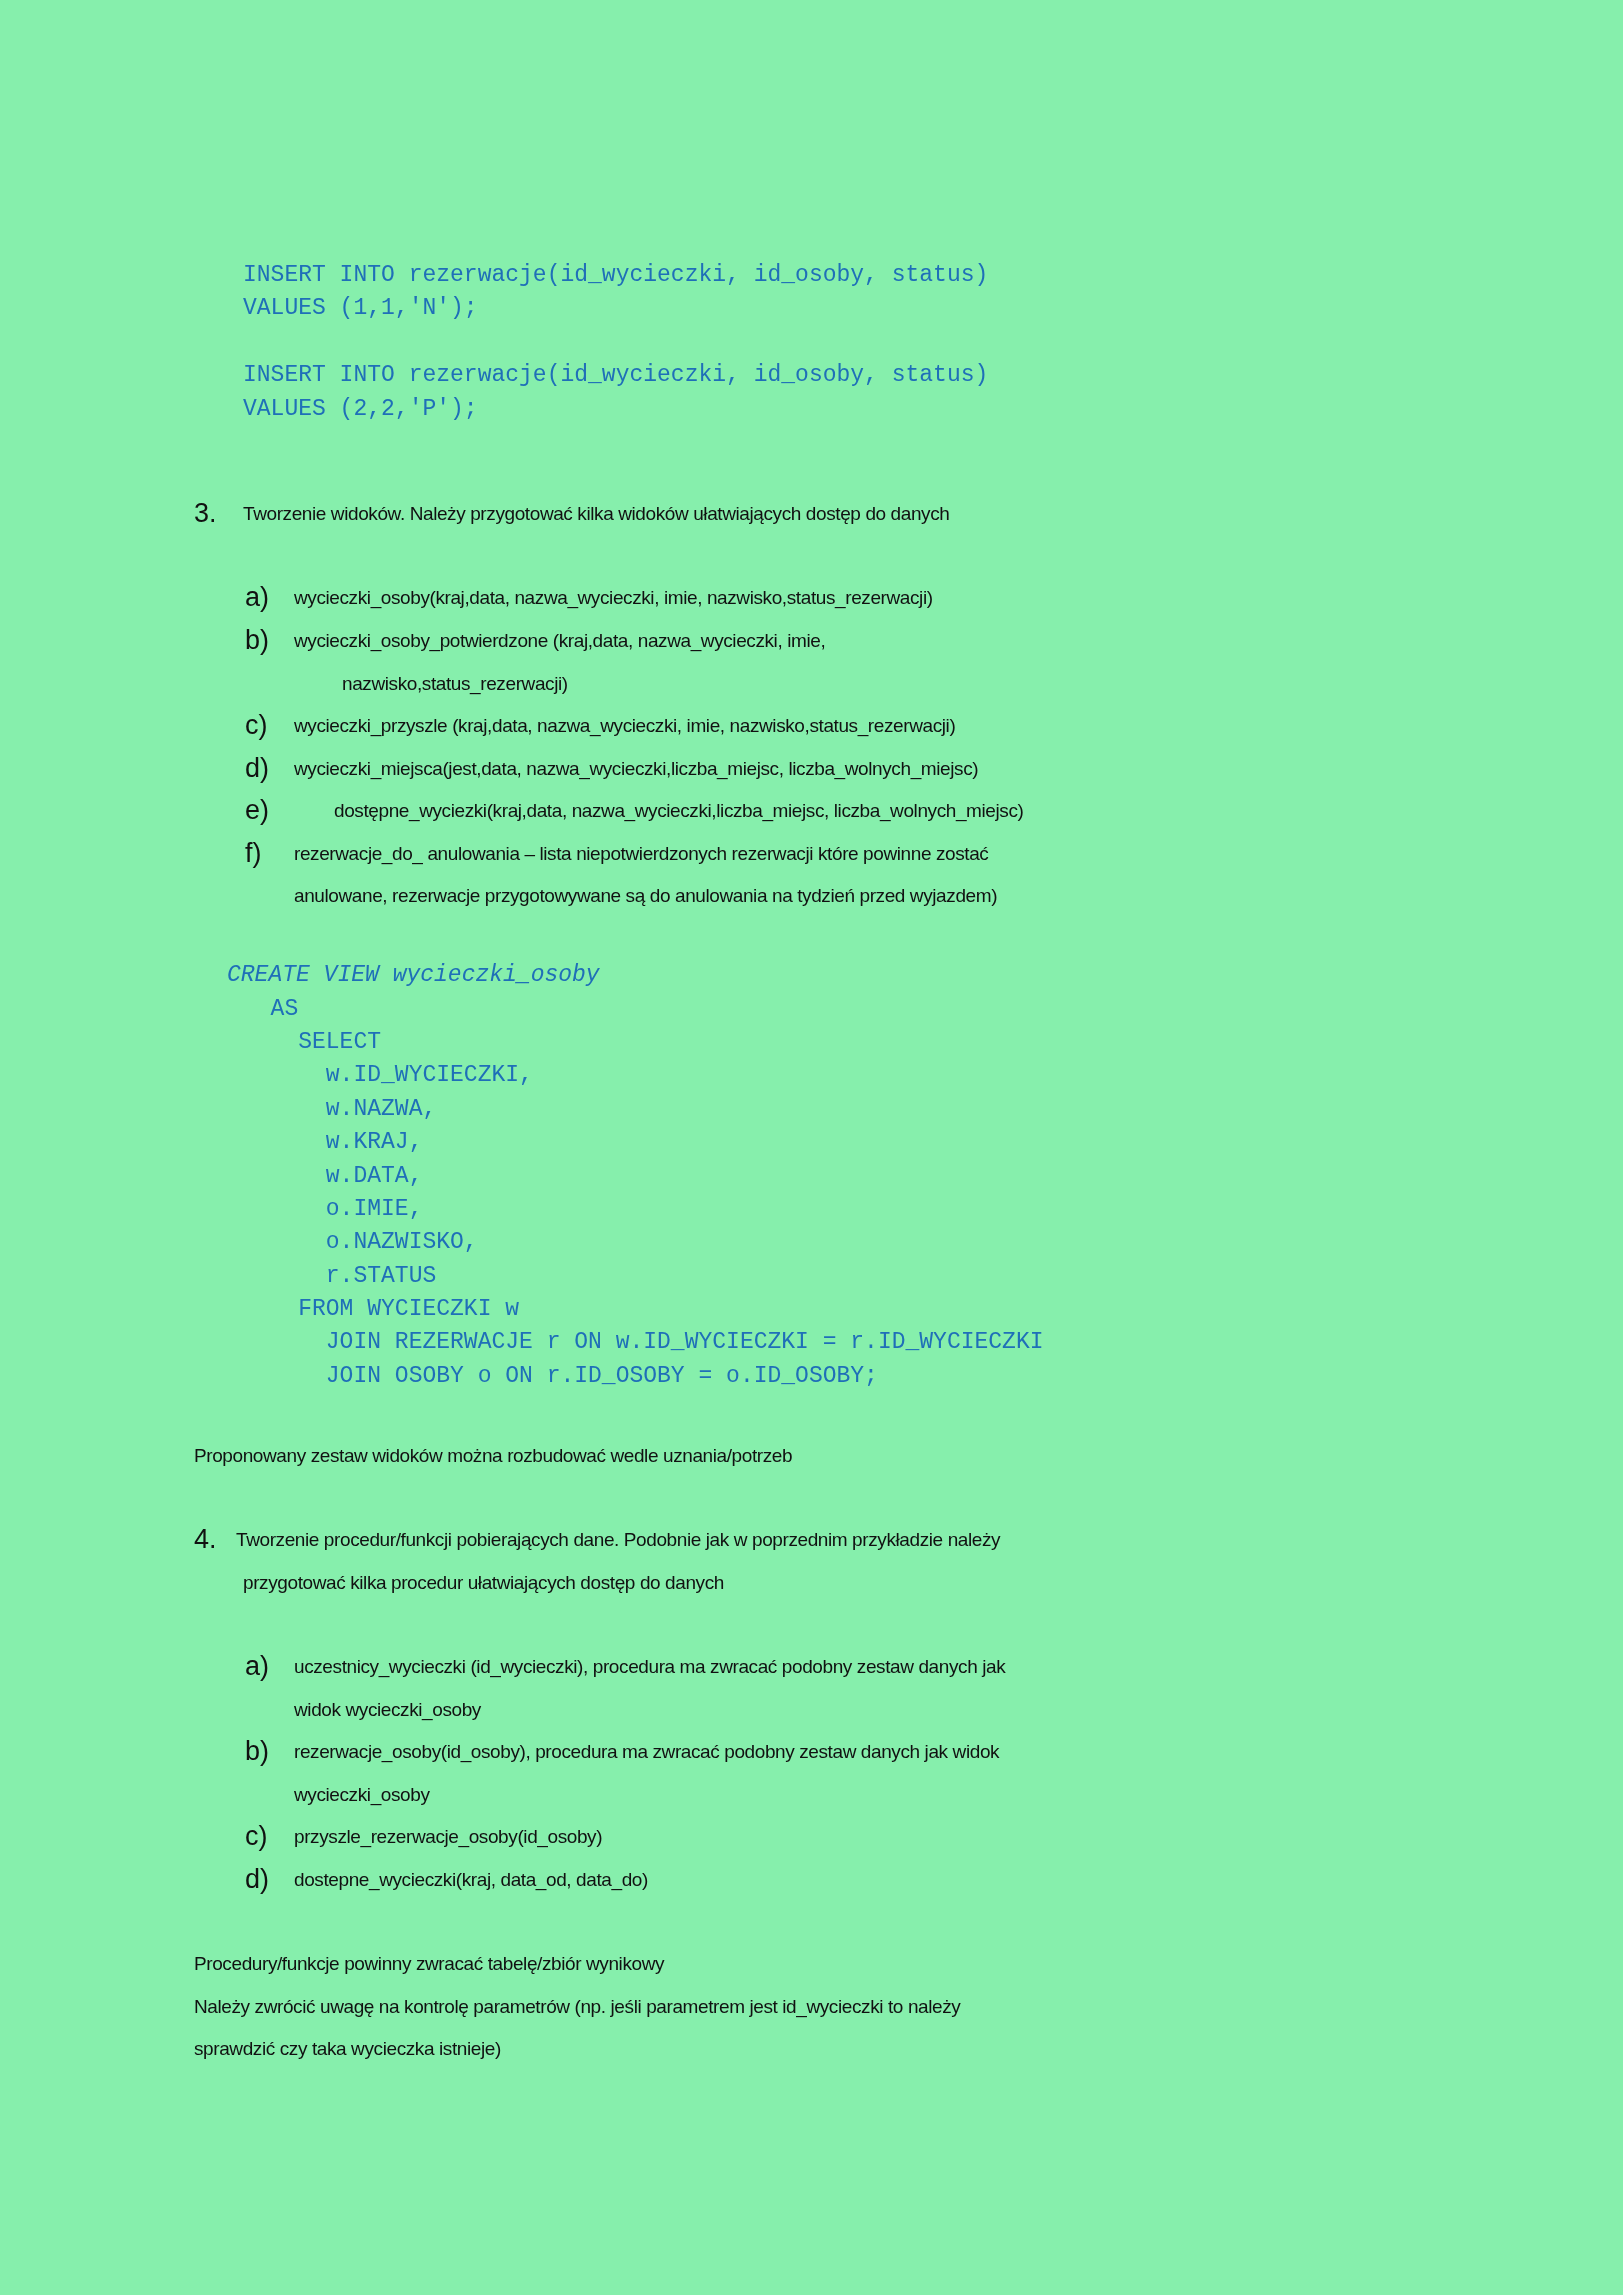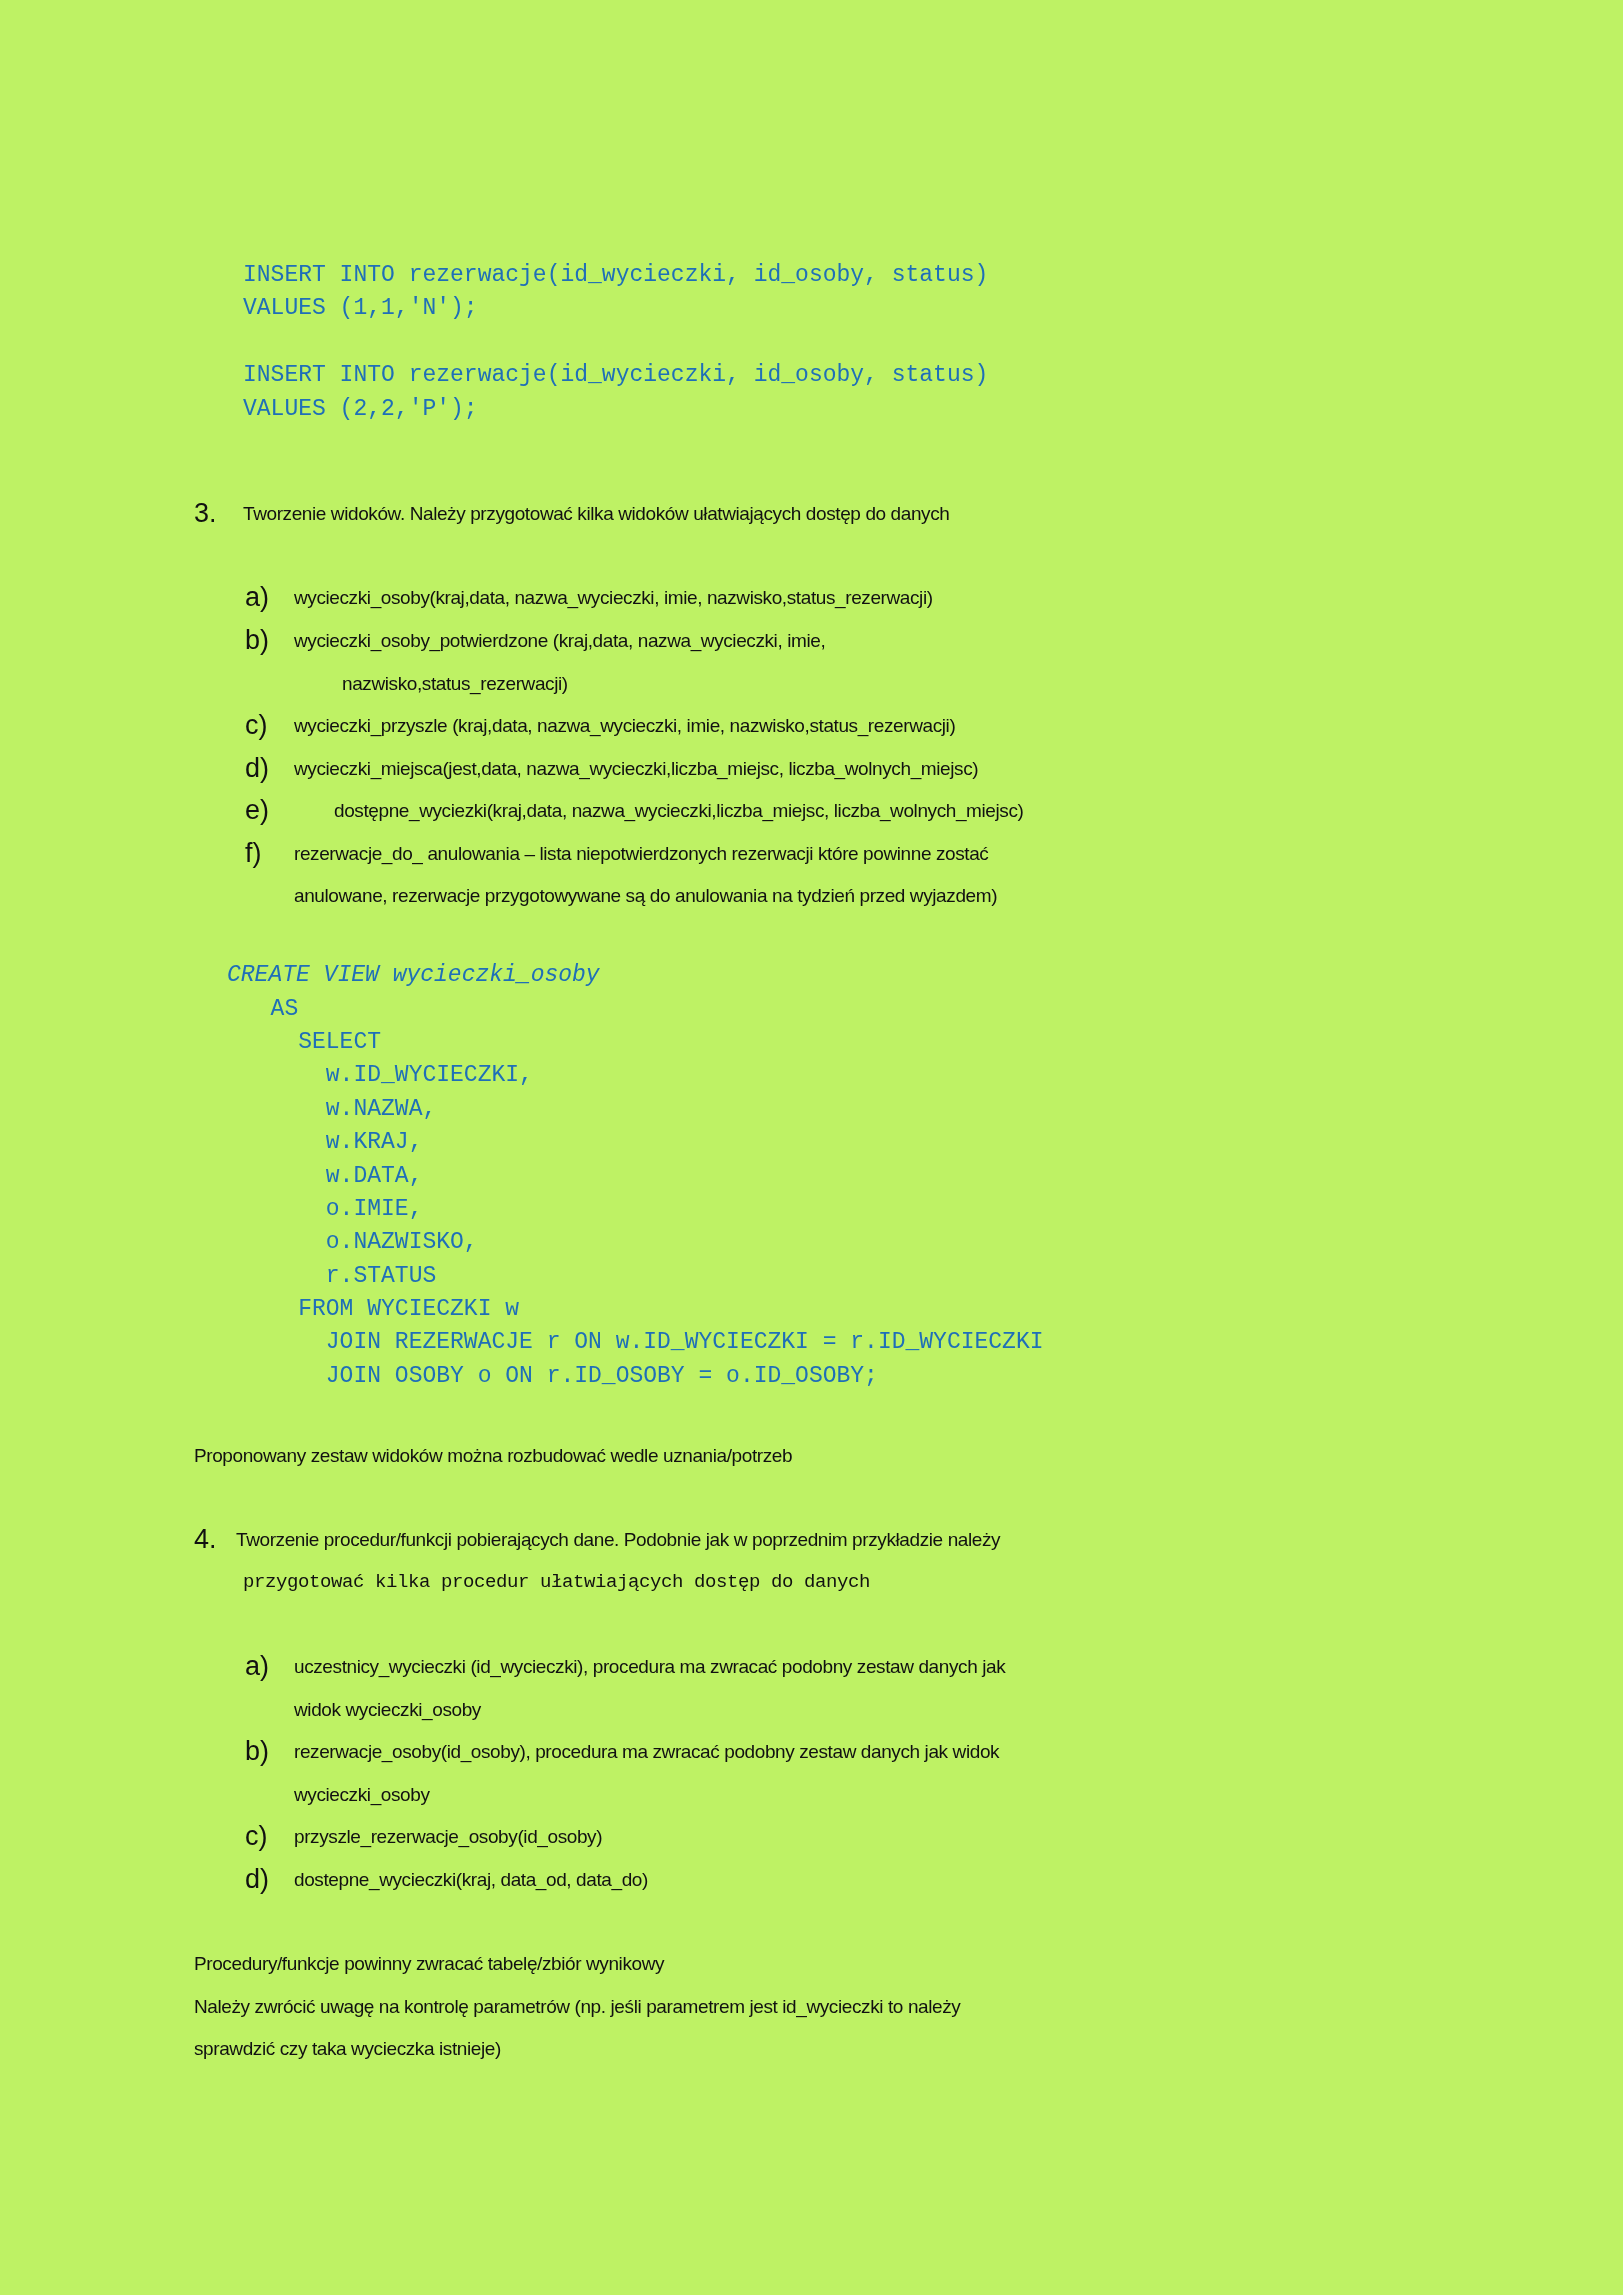--- a/index.html
+++ b/index.html
@@ -1,17 +1,17 @@
 <!DOCTYPE html>
 <html style="font-size:10.5px"><head>
 <meta charset="utf-8">
 <style>
   html, body { margin:0; padding:0; background:#ffffff; }
   body { width:1623px; height:2295px; position:relative; overflow:hidden; }
-  .page { position:absolute; left:0; top:0; width:1623px; height:2295px; background:#bef264; }
+  .page { position:absolute; left:0; top:0; width:1623px; height:2295px; background:#86efac; }
   .code { position:absolute; font-family:"Liberation Mono","DejaVu Sans Mono",monospace; font-size:23px; color:#1f6fb8; white-space:pre; line-height:33px; }
   .txt { position:absolute; font-family:"Liberation Sans","DejaVu Sans",sans-serif; font-size:19px; color:#111; white-space:nowrap; line-height:43px; letter-spacing:-0.4px; }
   .lbl { position:absolute; font-family:"Liberation Sans","DejaVu Sans",sans-serif; font-size:27px; color:#111; line-height:43px; }
 </style>
 </head>
 <body>
 
 <div class="page">
 
   <div>
@@ -60,21 +60,21 @@
     <div class="code" style="left:243px;top:1293px;">    FROM WYCIECZKI w</div>
     <div class="code" style="left:243px;top:1326px;">      JOIN REZERWACJE r ON w.ID_WYCIECZKI = r.ID_WYCIECZKI</div>
     <div class="code" style="left:243px;top:1360px;">      JOIN OSOBY o ON r.ID_OSOBY = o.ID_OSOBY;</div>
   </div>
 
   <div class="txt" style="left:194px;top:1434px;">Proponowany zestaw widoków można rozbudować wedle uznania/potrzeb</div>
 
   <div>
     <div class="lbl" style="left:194px;top:1518px;">4.</div>
     <div class="txt" style="left:236px;top:1518px;">Tworzenie procedur/funkcji  pobierających dane. Podobnie jak w poprzednim przykładzie należy</div>
-    <div class="txt" style="left:243px;top:1561px;font-family:Liberation Mono, monospace;">przygotować kilka procedur ułatwiających dostęp do danych</div>
+    <div class="txt" style="left:243px;top:1561px;">przygotować kilka procedur ułatwiających dostęp do danych</div>
 
     <div class="lbl" style="left:245px;top:1645px;">a)</div>
     <div class="txt" style="left:294px;top:1645px;">uczestnicy_wycieczki (id_wycieczki), procedura ma zwracać podobny zestaw danych jak</div>
     <div class="txt" style="left:294px;top:1688px;">widok  wycieczki_osoby</div>
 
     <div class="lbl" style="left:245px;top:1730px;">b)</div>
     <div class="txt" style="left:294px;top:1730px;">rezerwacje_osoby(id_osoby), procedura ma zwracać podobny zestaw danych jak widok</div>
     <div class="txt" style="left:294px;top:1773px;">wycieczki_osoby</div>
 
     <div class="lbl" style="left:245px;top:1815px;">c)</div>

